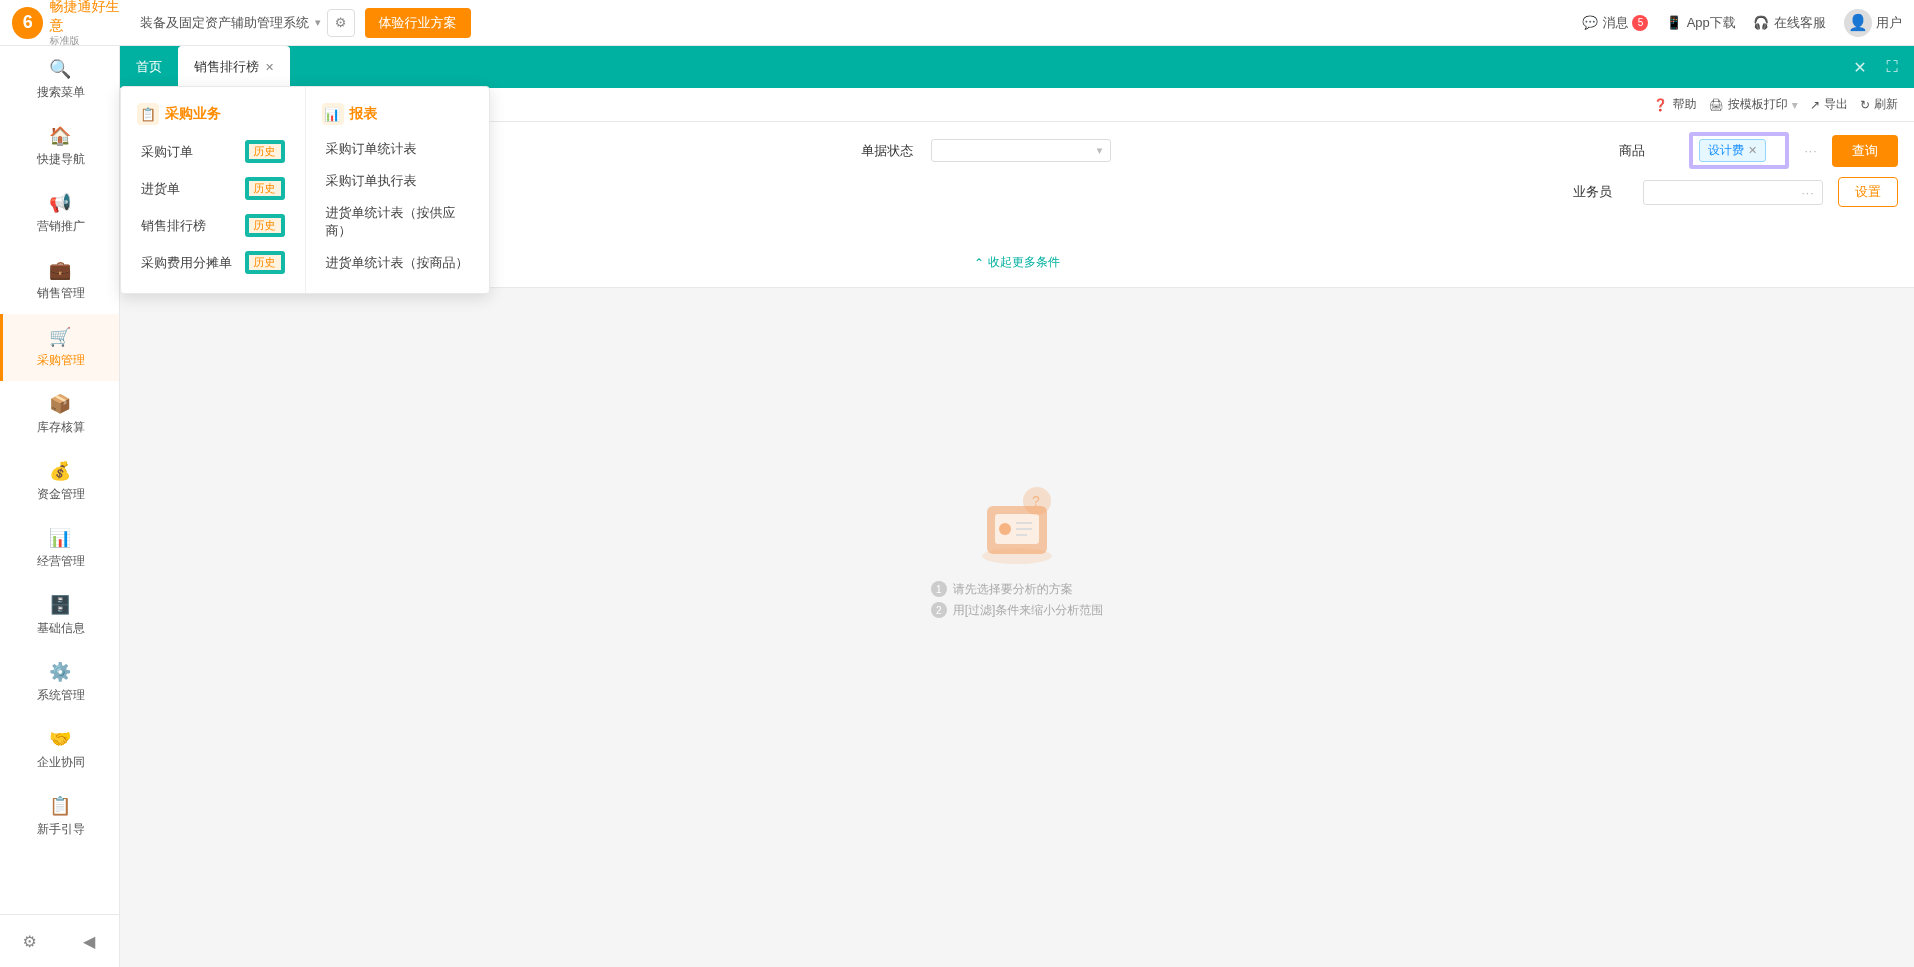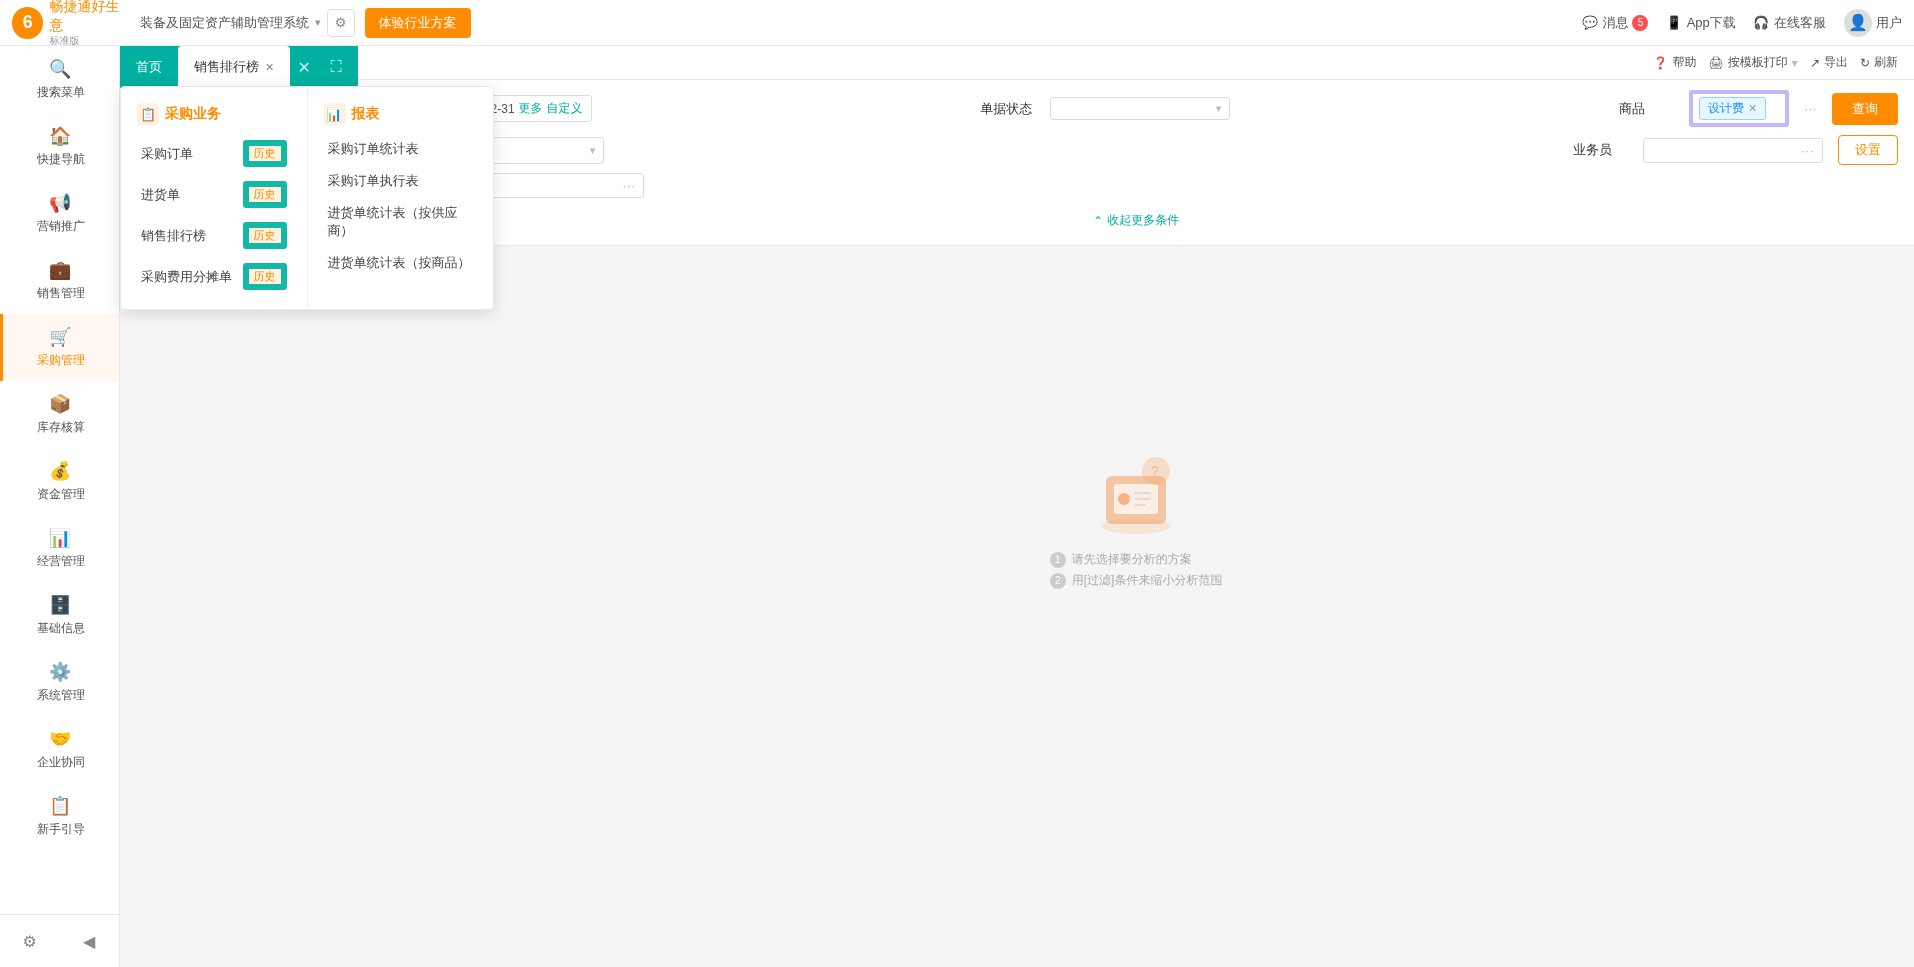--- a/index.html
+++ b/index.html
@@ -104,21 +104,21 @@
       border-top: 1px solid #e8e8e8;
     }
     .sidebar-bottom-btn {
       width: 32px; height: 32px;
       display: flex; align-items: center; justify-content: center;
       color: #888; cursor: pointer; font-size: 16px;
       border-radius: 4px;
     }
 
     
-    .main { flex: 1; display: flex; flex-direction: row; overflow: hidden; }
+    .main { flex: 1; display: flex; flex-direction: column; overflow: hidden; }
 
     
     .tab-bar {
       background: #00b0a0;
       display: flex; align-items: center;
       padding: 0 0 0 0;
       height: 42px;
     }
     .tab {
       height: 42px;
@@ -264,21 +264,21 @@
       display: flex; align-items: center; justify-content: center;
       font-size: 13px;
     }
     .dropdown-item {
       display: flex; align-items: center; justify-content: space-between;
       padding: 7px 20px;
       cursor: pointer; color: #444; font-size: 13px;
     }
     .hist-badge {
       background: #fff3e0; color: #ff8c00;
-      border: 6px solid #14b8a6;
+      border: 4px solid #14b8a6;
       border-radius: 3px;
       padding: 0 5px; font-size: 11px;
     }
 
     .dots { color: #bbb; cursor: pointer; }
     .filter-date { font-size: 12px; color: #555; }
     .more-link { color: #00b0a0; font-size: 12px; cursor: pointer; }
   </style>
 </head>
 <body>

